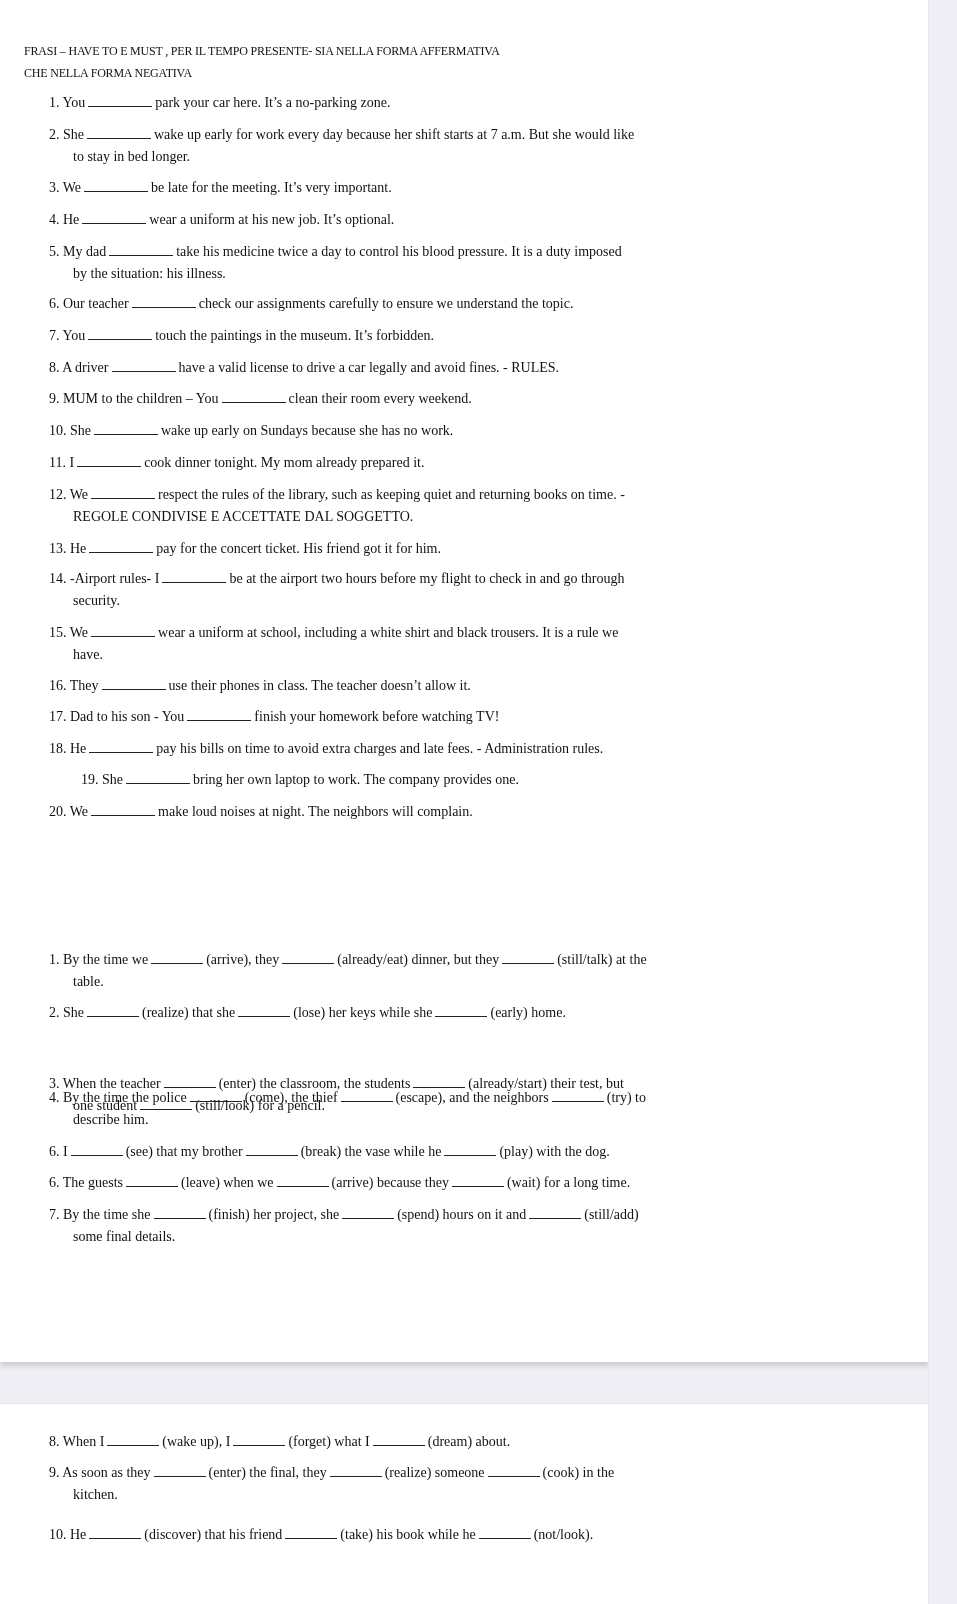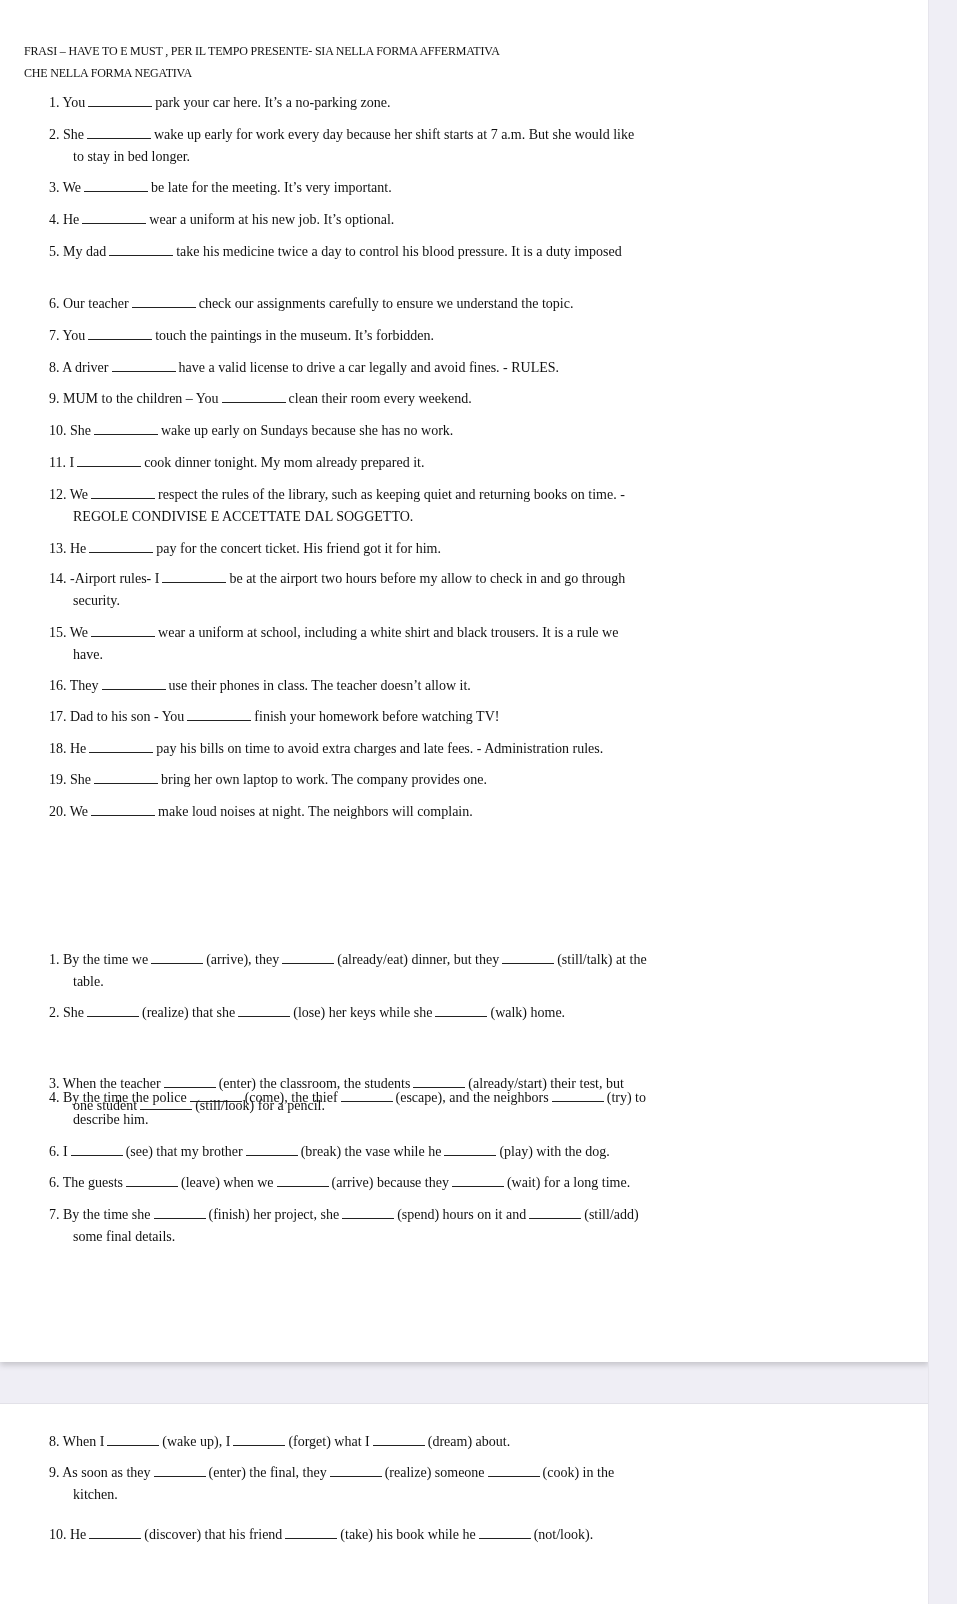--- a/index.html
+++ b/index.html
@@ -43,41 +43,41 @@
 <div class="page" id="page1">
   <div class="heading" style="top:40px">
     <div>FRASI – HAVE TO E MUST , PER IL TEMPO PRESENTE- SIA NELLA FORMA AFFERMATIVA</div>
     <div>CHE NELLA FORMA NEGATIVA</div>
   </div>
   <div id="s1-list">
       <div class="item b1" style="top: 92px;"><span><span>1. You</span><span class="blank"></span><span>park your car here. It’s a no-parking zone.</span></span></div>
       <div class="item b1" style="top: 124px;"><span><span>2. She</span><span class="blank"></span><span>wake up early for work every day because her shift starts at 7 a.m. But she would like</span></span><span class="cont">to stay in bed longer.</span></div>
       <div class="item b1" style="top: 177px;"><span><span>3. We</span><span class="blank"></span><span>be late for the meeting. It’s very important.</span></span></div>
       <div class="item b1" style="top: 209px;"><span><span>4. He</span><span class="blank"></span><span>wear a uniform at his new job. It’s optional.</span></span></div>
-      <div class="item b1" style="top: 241px;"><span><span>5. My dad</span><span class="blank"></span><span>take his medicine twice a day to control his blood pressure. It is a duty imposed</span></span></div>
+      <div class="item b1" style="top: 241px;"><span><span>5. My dad</span><span class="blank"></span><span>take his medicine twice a day to control his blood pressure. It is a duty imposed</span></span><span class="cont">by the situation: his illness.</span></div>
       <div class="item b1" style="top: 293px;"><span><span>6. Our teacher</span><span class="blank"></span><span>check our assignments carefully to ensure we understand the topic.</span></span></div>
       <div class="item b1" style="top: 325px;"><span><span>7. You</span><span class="blank"></span><span>touch the paintings in the museum. It’s forbidden.</span></span></div>
       <div class="item b1" style="top: 357px;"><span><span>8. A driver</span><span class="blank"></span><span>have a valid license to drive a car legally and avoid fines. - RULES.</span></span></div>
       <div class="item b1" style="top: 388px;"><span><span>9. MUM to the children – You</span><span class="blank"></span><span>clean their room every weekend.</span></span></div>
       <div class="item b1" style="top: 420px;"><span><span>10. She</span><span class="blank"></span><span>wake up early on Sundays because she has no work.</span></span></div>
       <div class="item b1" style="top: 452px;"><span><span>11. I</span><span class="blank"></span><span>cook dinner tonight. My mom already prepared it.</span></span></div>
       <div class="item b1" style="top: 484px;"><span><span>12. We</span><span class="blank"></span><span>respect the rules of the library, such as keeping quiet and returning books on time. -</span></span><span class="cont">REGOLE CONDIVISE E ACCETTATE DAL SOGGETTO.</span></div>
       <div class="item b1" style="top: 538px;"><span><span>13. He</span><span class="blank"></span><span>pay for the concert ticket. His friend got it for him.</span></span></div>
-      <div class="item b1" style="top: 568px;"><span><span>14. -Airport rules- I</span><span class="blank"></span><span>be at the airport two hours before my allow to check in and go through</span></span><span class="cont">security.</span></div>
+      <div class="item b1" style="top: 568px;"><span><span>14. -Airport rules- I</span><span class="blank"></span><span>be at the airport two hours before my flight to check in and go through</span></span><span class="cont">security.</span></div>
       <div class="item b1" style="top: 622px;"><span><span>15. We</span><span class="blank"></span><span>wear a uniform at school, including a white shirt and black trousers. It is a rule we</span></span><span class="cont">have.</span></div>
       <div class="item b1" style="top: 675px;"><span><span>16. They</span><span class="blank"></span><span>use their phones in class. The teacher doesn’t allow it.</span></span></div>
       <div class="item b1" style="top: 706px;"><span><span>17. Dad to his son - You</span><span class="blank"></span><span>finish your homework before watching TV!</span></span></div>
       <div class="item b1" style="top: 738px;"><span><span>18. He</span><span class="blank"></span><span>pay his bills on time to avoid extra charges and late fees. - Administration rules.</span></span></div>
-      <div class="item b1" style="top: 769px;"><span><span>19. She</span><span class="blank"></span><span>bring her own laptop to work. The company provides one.</span></span></div>
+      <div class="item b1" style="top: 769px; margin-left: 32px;"><span><span>19. She</span><span class="blank"></span><span>bring her own laptop to work. The company provides one.</span></span></div>
       <div class="item b1" style="top: 801px;"><span><span>20. We</span><span class="blank"></span><span>make loud noises at night. The neighbors will complain.</span></span></div>
     </div>
 
   <div id="s2-list">
       <div class="item b2" style="top: 949px;"><span><span>1. By the time we</span><span class="blank"></span><span>(arrive), they</span><span class="blank"></span><span>(already/eat) dinner, but they</span><span class="blank"></span><span>(still/talk) at the</span></span><span class="cont">table.</span></div>
-      <div class="item b2" style="top: 1002px;"><span><span>2. She</span><span class="blank"></span><span>(realize) that she</span><span class="blank"></span><span>(lose) her keys while she</span><span class="blank"></span><span>(walk) home.</span></span></div>
+      <div class="item b2" style="top: 1002px;"><span><span>2. She</span><span class="blank"></span><span>(realize) that she</span><span class="blank"></span><span>(lose) her keys while she</span><span class="blank"></span><span>(early) home.</span></span></div>
       <div class="item b2" style="top: 1033px; margin-top: 40px;"><span><span>3. When the teacher</span><span class="blank"></span><span>(enter) the classroom, the students</span><span class="blank"></span><span>(already/start) their test, but</span></span><span class="cont"><span>one student</span><span class="blank"></span><span>(still/look) for a pencil.</span></span></div>
       <div class="item b2" style="top: 1087px;"><span><span>4. By the time the police</span><span class="blank"></span><span>(come), the thief</span><span class="blank"></span><span>(escape), and the neighbors</span><span class="blank"></span><span>(try) to</span></span><span class="cont">describe him.</span></div>
       <div class="item b2" style="top: 1141px;"><span><span>6. I</span><span class="blank"></span><span>(see) that my brother</span><span class="blank"></span><span>(break) the vase while he</span><span class="blank"></span><span>(play) with the dog.</span></span></div>
       <div class="item b2" style="top: 1172px;"><span><span>6. The guests</span><span class="blank"></span><span>(leave) when we</span><span class="blank"></span><span>(arrive) because they</span><span class="blank"></span><span>(wait) for a long time.</span></span></div>
       <div class="item b2" style="top: 1204px;"><span><span>7. By the time she</span><span class="blank"></span><span>(finish) her project, she</span><span class="blank"></span><span>(spend) hours on it and</span><span class="blank"></span><span>(still/add)</span></span><span class="cont">some final details.</span></div>
     </div>
 </div>
 
 <div class="page" id="page2">
   <div id="p2-list">

